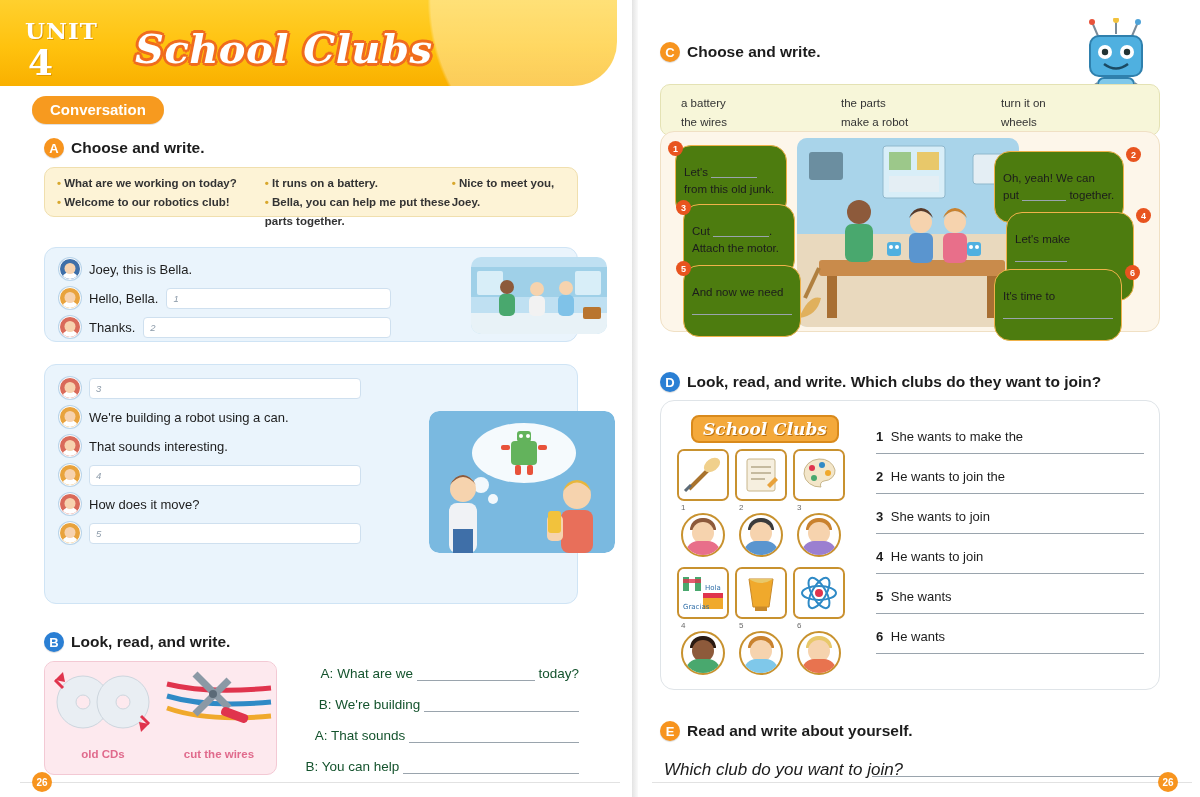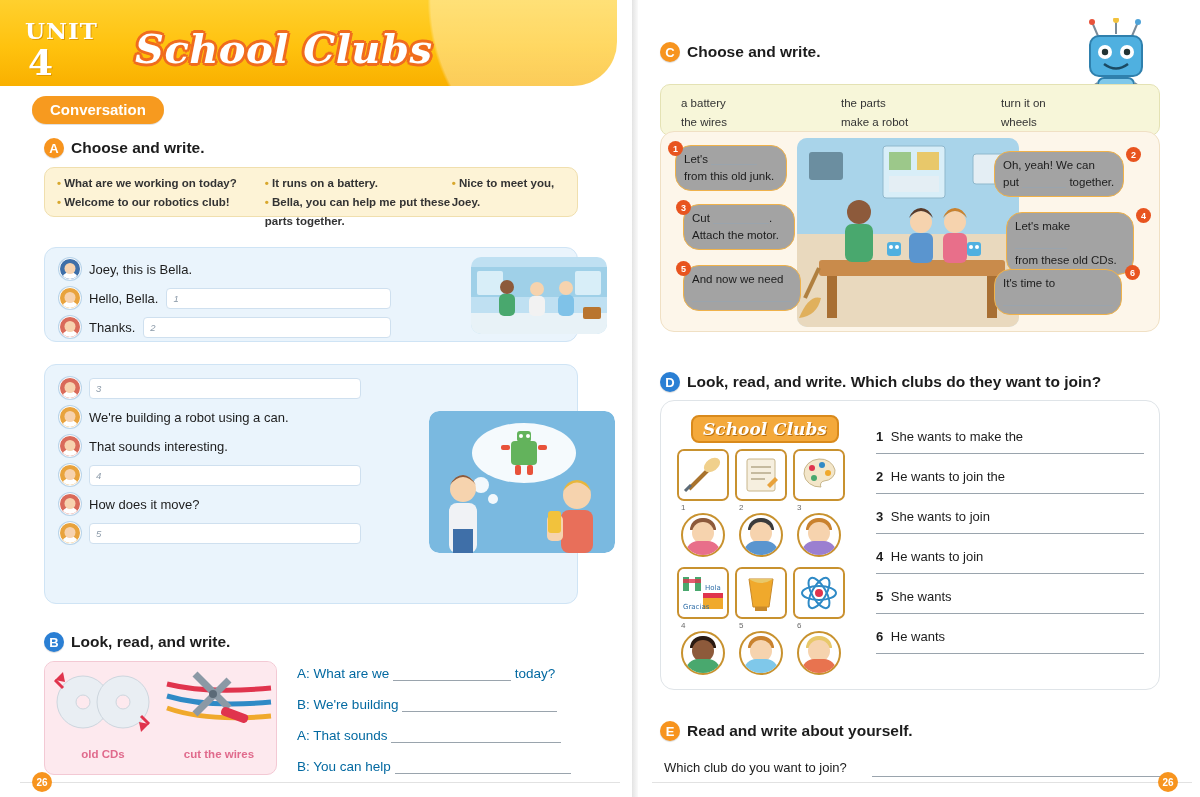--- a/index.html
+++ b/index.html
@@ -109,43 +109,43 @@
   
   .illus { position:absolute; border-radius:10px; overflow:hidden; }
 
   
   .bcard {
     position:absolute; background:#fde9ee; border:1px solid #f3c9d4; border-radius:10px;
     overflow:hidden;
   }
   .bcap { text-align:center; font-size:11.5px; color:#e06a8c; font-weight:bold; }
 
-  .bq { position:absolute; font-size:13.5px; color:#0369a1; }
+  .bq { position:absolute; font-size:13.5px; color:#14532d;text-align:right; }
   .wline { display:inline-block; border-bottom:1px solid #9aa4ad; height:15px; vertical-align:bottom; }
 
   
   .pgnum {
     position:absolute; width:20px; height:20px; border-radius:50%;
     background:#f7941e; color:#fff; font-size:10px; font-weight:bold;
     display:flex; align-items:center; justify-content:center;
   }
   .footrule { position:absolute; height:1px; background:#e2e2e2; }
 
   
   .cwb {
     position:absolute; background:#f7f6d9; border:1px solid #e4e2b4; border-radius:10px;
     display:flex; padding:9px 20px; gap:0;
   }
   .cwb .col { font-size:11.5px; color:#333; line-height:19px; }
   .cscene {
     position:absolute; background:#fdf6ea; border:1px solid #f0e0c4; border-radius:14px;
   }
   .bubble {
-    position:absolute; background:#a3a3a3; border:1.4px solid #f0b24a; border-radius:16px;
-    padding:5px 8px; font-size:11.5px; color:#1c1c1c; line-height:17px;
+    position:absolute; background:#4d7c0f; border:1.4px solid #f0b24a; border-radius:16px;
+    padding:18px 8px; font-size:11.5px; color:#1c1c1c; line-height:17px;
   }
   .bnum {
     position:absolute; width:15px; height:15px; border-radius:50%;
     background:#e8541f; color:#fff; font-size:9px; font-weight:bold;
     display:flex; align-items:center; justify-content:center;
   }
   .ul { display:inline-block; border-bottom:1px solid #9aa4ad; height:14px; vertical-align:-2px;}
 
   
   .dbox {
@@ -170,21 +170,21 @@
   .dq b { font-weight:bold; margin-right:4px; }
   .dline { position:absolute; border-bottom:1px solid #9aa4ad; }
   .schoolclubs-sign {
     position:absolute; background:#f4a93b; border:2px solid #d98a1c; border-radius:8px;
     color:#fff; font-family:"DejaVu Serif", serif; font-style:italic; font-weight:bold;
     font-size:17px; display:flex; align-items:center; justify-content:center;
     text-shadow:1px 1px 0 #b86f10;
   }
 
   
-  .eq { position:absolute; font-size:13px; color:#1c1c1c; }
+  .eq { position:absolute; font-size:17px; color:#1c1c1c;font-style:italic; }
 
   
   .robot { position:absolute; }
 </style>
 </head>
 <body>
 
 <div class="page">
 
   <div class="left-page">

